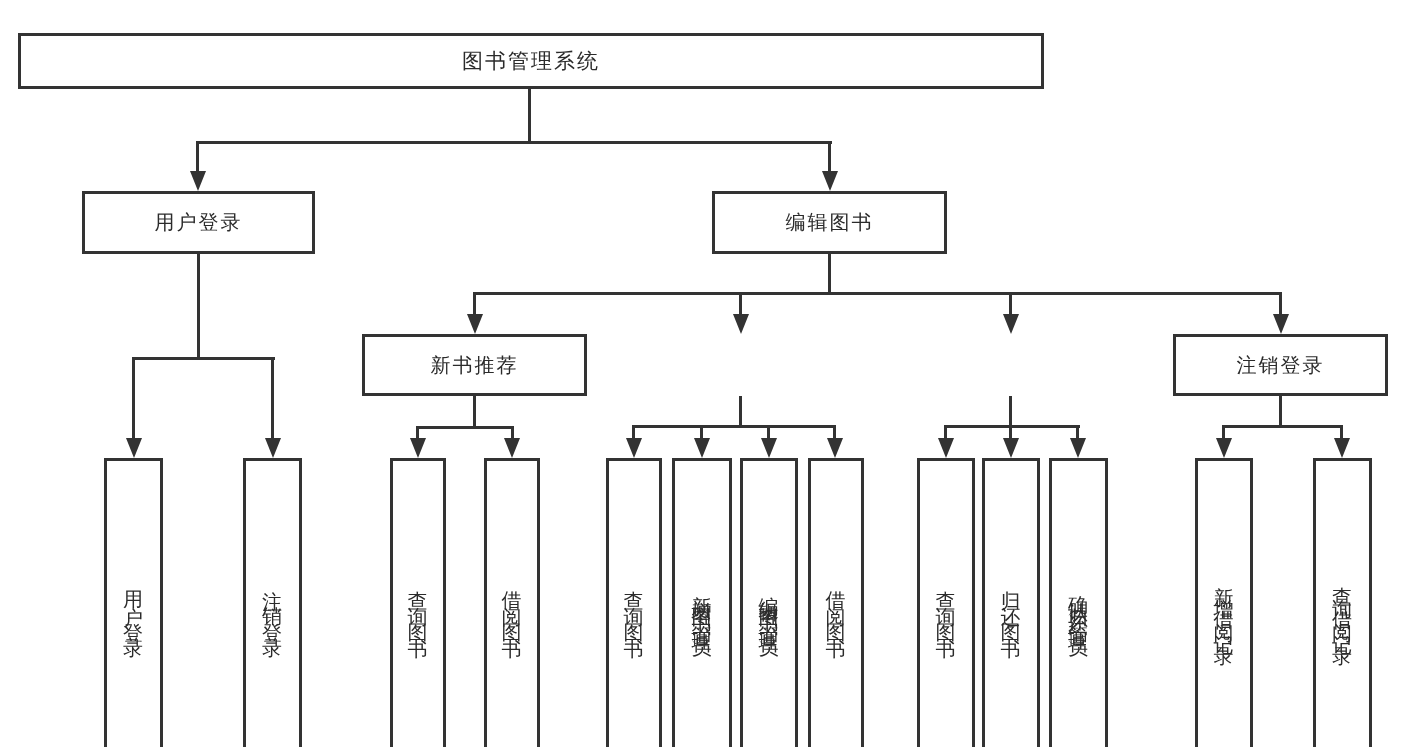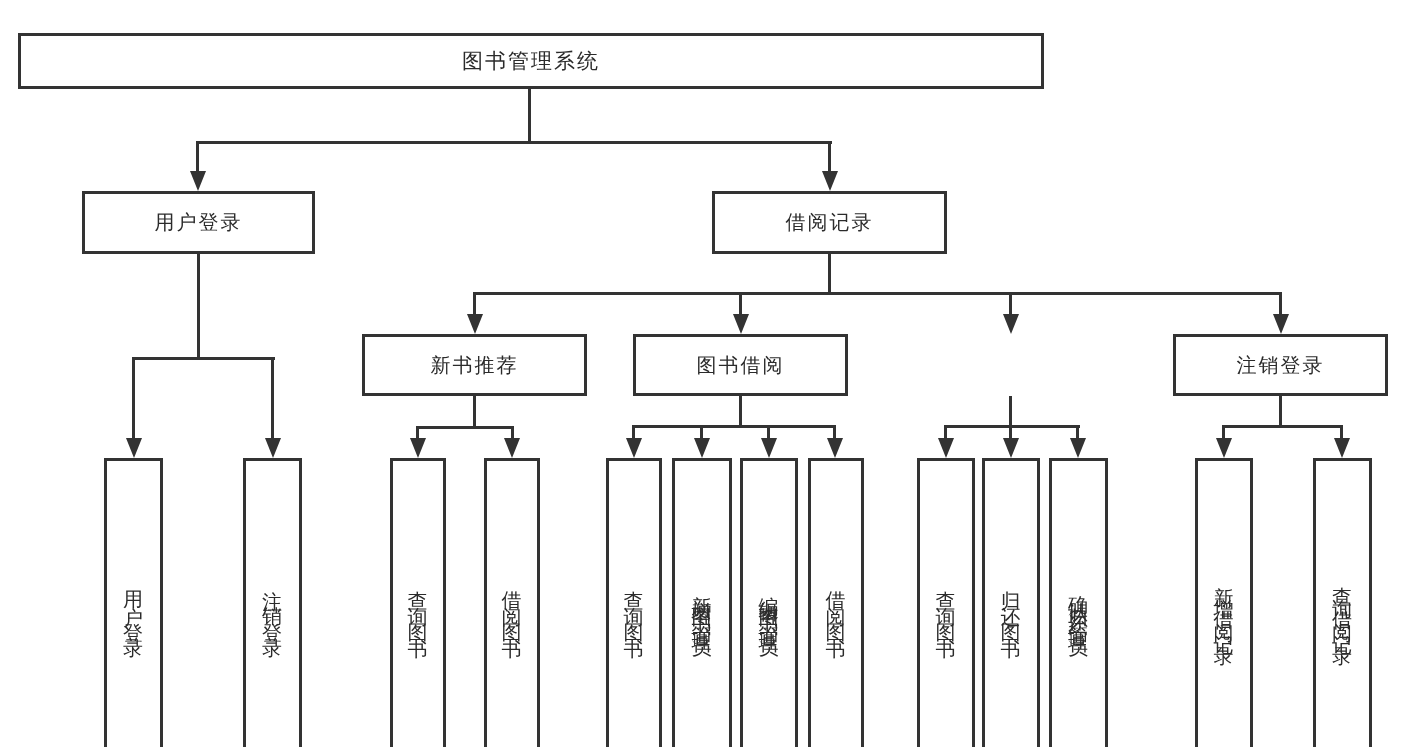--- a/index.html
+++ b/index.html
@@ -33,21 +33,21 @@
   <div class="hl" style="left:196px;top:120px;width:636px"></div>
   <div class="vl" style="left:196px;top:120px;height:32px"></div>
   <div class="arw" style="left:190px;top:150px"></div>
   <div class="vl" style="left:828px;top:120px;height:32px"></div>
   <div class="arw" style="left:822px;top:150px"></div>
 
   <div class="box" style="left:82px;top:170px;width:233px;height:63px">
     <span class="hlabel">用户登录</span>
   </div>
   <div class="box" style="left:712px;top:170px;width:235px;height:63px">
-    <span class="hlabel">借阅记录</span>
+    <span class="hlabel">编辑图书</span>
   </div>
 
   <div class="vl" style="left:197px;top:233px;height:106px"></div>
   <div class="hl" style="left:132px;top:336px;width:143px"></div>
   <div class="vl" style="left:132px;top:336px;height:84px"></div>
   <div class="arw" style="left:126px;top:417px"></div>
   <div class="vl" style="left:271px;top:336px;height:84px"></div>
   <div class="arw" style="left:265px;top:417px"></div>
 
   <div class="vl" style="left:828px;top:233px;height:41px"></div>
@@ -56,23 +56,20 @@
   <div class="arw" style="left:467px;top:293px"></div>
   <div class="vl" style="left:739px;top:271px;height:25px"></div>
   <div class="arw" style="left:733px;top:293px"></div>
   <div class="vl" style="left:1009px;top:271px;height:25px"></div>
   <div class="arw" style="left:1003px;top:293px"></div>
   <div class="vl" style="left:1279px;top:271px;height:25px"></div>
   <div class="arw" style="left:1273px;top:293px"></div>
 
   <div class="box" style="left:362px;top:313px;width:225px;height:62px">
     <span class="hlabel">新书推荐</span>
-  </div>
-  <div class="box" style="left:633px;top:313px;width:215px;height:62px">
-    <span class="hlabel">图书借阅</span>
   </div>
   <div class="box" style="left:1173px;top:313px;width:215px;height:62px">
     <span class="hlabel">注销登录</span>
   </div>
 
   <div class="vl" style="left:473px;top:375px;height:33px"></div>
   <div class="hl" style="left:416px;top:405px;width:98px"></div>
   <div class="vl" style="left:416px;top:405px;height:15px"></div>
   <div class="arw" style="left:410px;top:417px"></div>
   <div class="vl" style="left:511px;top:405px;height:15px"></div>

